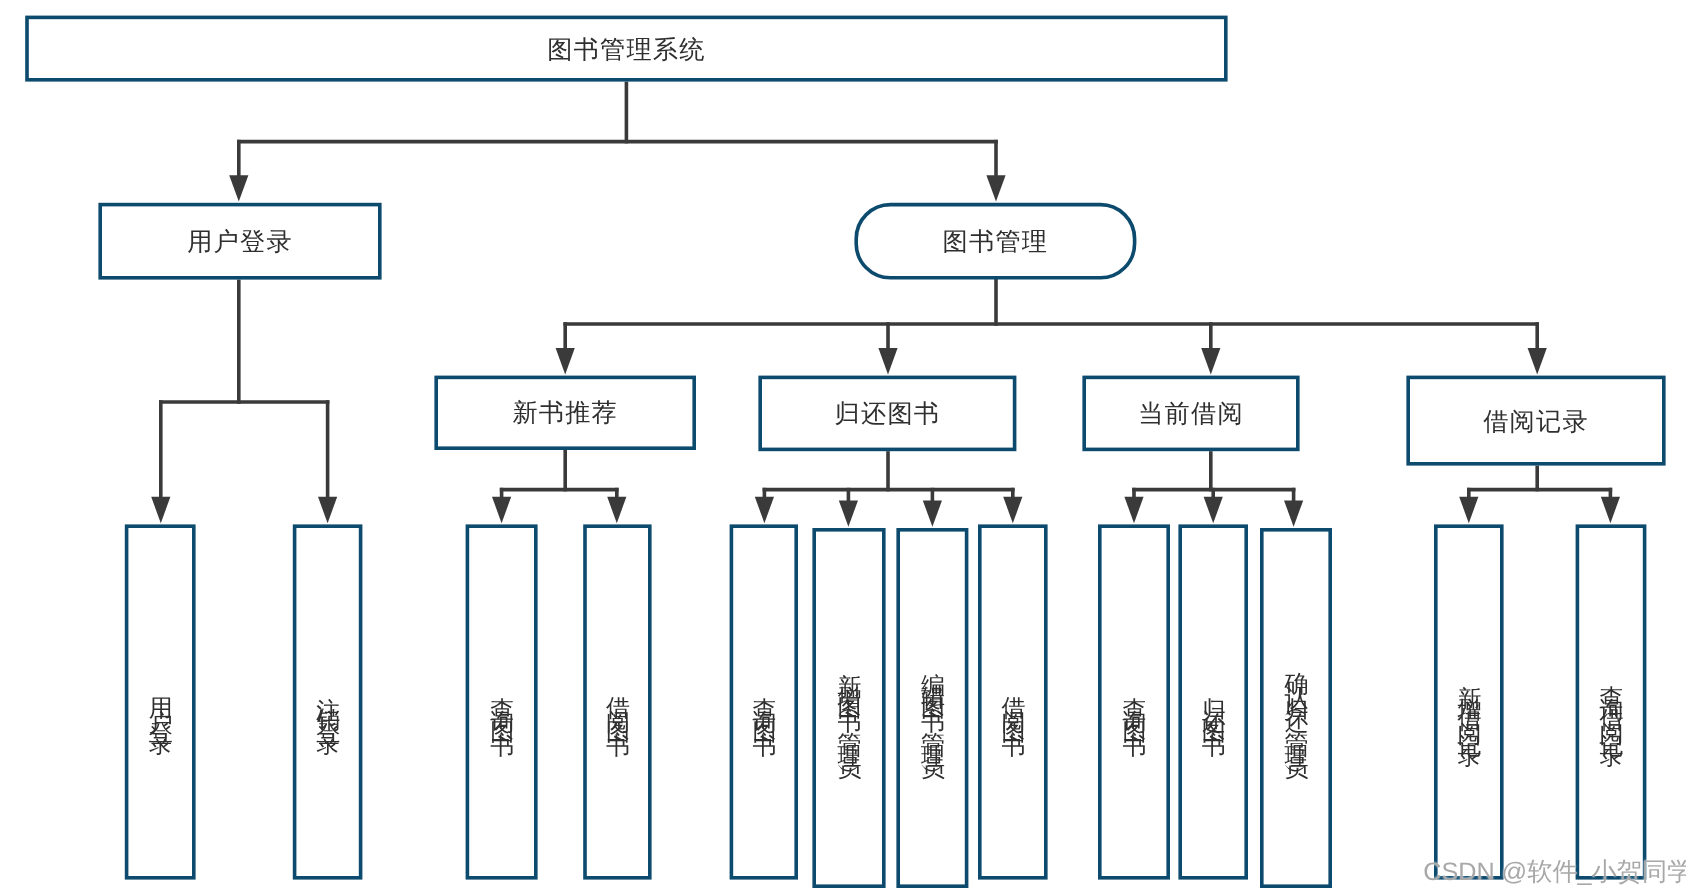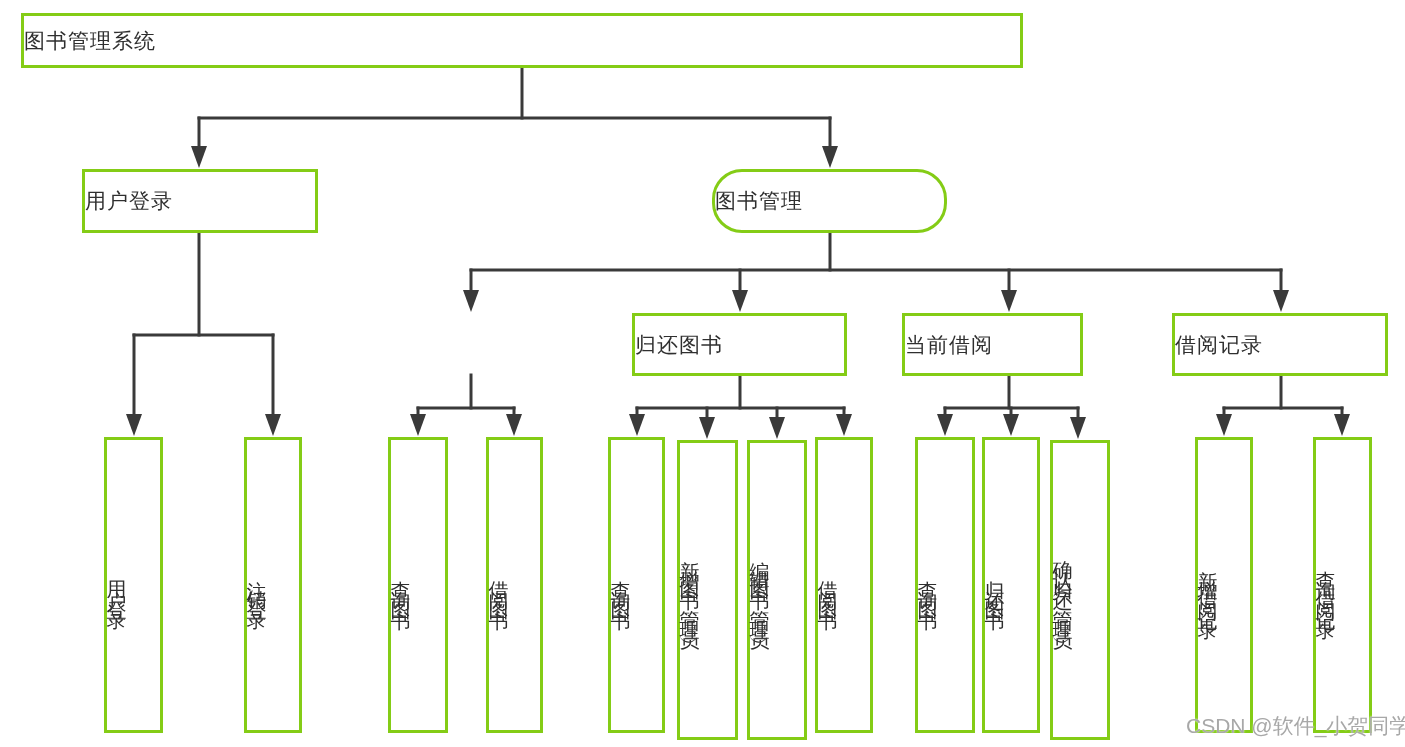--- a/index.html
+++ b/index.html
@@ -2,37 +2,37 @@
 <html><head>
 <meta charset="utf-8">
 <style>
   html,body{margin:0;padding:0;background:#ffffff;}
   .stage{
     position:relative;width:1405px;height:747px;background:#ffffff;
     font-family:"Liberation Sans", sans-serif;color:#2f2f2f;overflow:hidden;
   }
   .wires{position:absolute;left:0;top:0;z-index:1;}
   .node{
-    position:absolute;background:#ffffff;border:3px solid #84cc16;
-    box-sizing:border-box;display:flex;align-items:center;
+    position:absolute;background:#ffffff;border:3px solid #0c4a6e;
+    box-sizing:border-box;display:flex;align-items:center;justify-content:center;
     z-index:2;
   }
   .hnode{font-size:21px;letter-spacing:1px;white-space:nowrap;}
   .vnode .vt{
     writing-mode:vertical-rl;text-orientation:mixed;
     font-size:20px;line-height:1;letter-spacing:10px;white-space:nowrap;
   }
   
   #n-root{left:21px;top:13px;width:1002px;height:55px;}
   #n-login{left:82px;top:169px;width:236px;height:64px;}
   #n-mgmt{left:712px;top:169px;width:235px;height:64px;border-radius:30px;}
   #n-newbook{left:362px;top:313px;width:218px;height:62px;}
   #n-borrow{left:632px;top:313px;width:215px;height:63px;}
   #n-current{left:902px;top:313px;width:181px;height:63px;}
-  #n-record{left:1172px;top:313px;width:216px;height:63px;}
+  #n-record{left:1172px;top:313px;width:216px;height:75px;}
   #n-l-userlogin{left:104px;top:437px;width:59px;height:296px;}
   #n-l-logout{left:244px;top:437px;width:58px;height:296px;}
   #n-l-query1{left:388px;top:437px;width:60px;height:296px;}
   #n-l-borrow1{left:486px;top:437px;width:57px;height:296px;}
   #n-l-query2{left:608px;top:437px;width:57px;height:296px;}
   #n-l-add{left:677px;top:440px;width:61px;height:300px;}
   #n-l-edit{left:747px;top:440px;width:60px;height:300px;}
   #n-l-borrow2{left:815px;top:437px;width:58px;height:296px;}
   #n-l-query3{left:915px;top:437px;width:60px;height:296px;}
   #n-l-return{left:982px;top:437px;width:58px;height:296px;}
@@ -120,20 +120,23 @@
     <span>图书管理系统</span>
   </div>
 
   <div class="node hnode" id="n-login">
     <span>用户登录</span>
   </div>
   <div class="node hnode" id="n-mgmt">
     <span>图书管理</span>
   </div>
 
+  <div class="node hnode" id="n-newbook">
+    <span>新书推荐</span>
+  </div>
   <div class="node hnode" id="n-borrow">
     <span>归还图书</span>
   </div>
   <div class="node hnode" id="n-current">
     <span>当前借阅</span>
   </div>
   <div class="node hnode" id="n-record">
     <span>借阅记录</span>
   </div>
 

